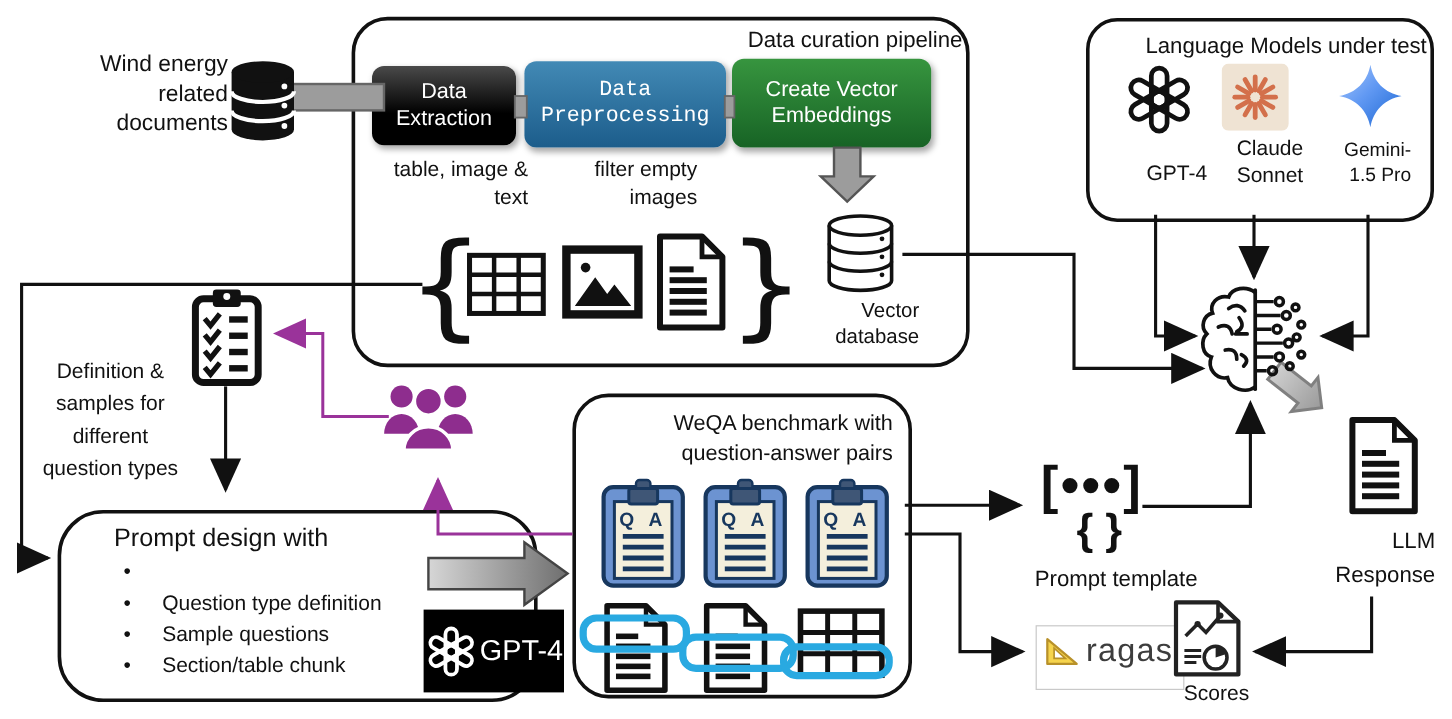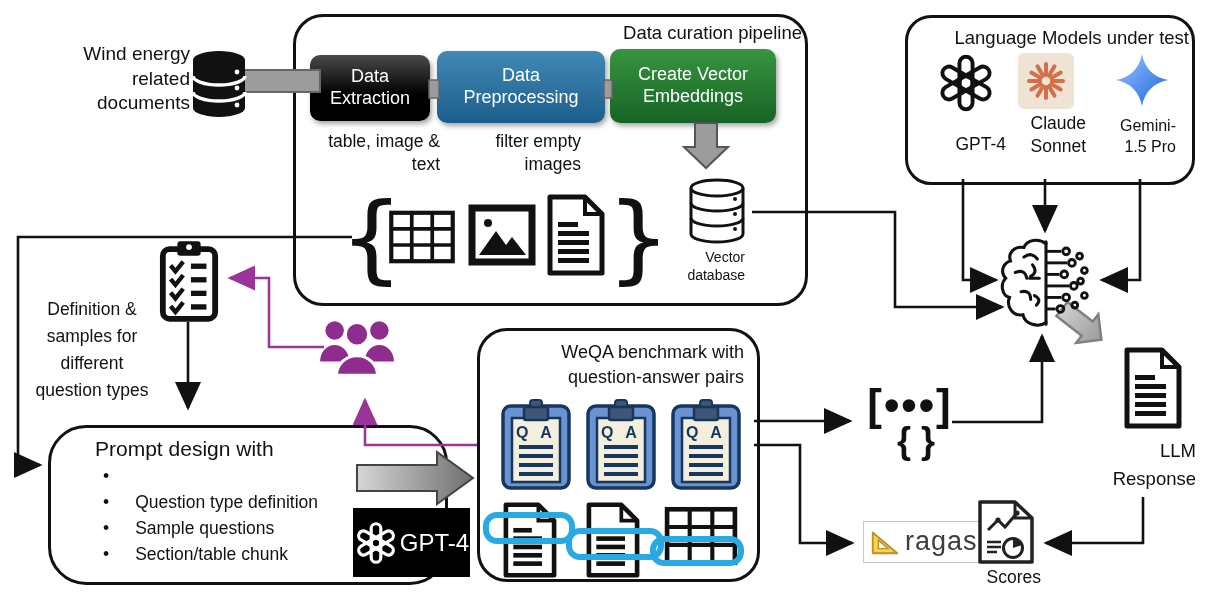--- a/index.html
+++ b/index.html
@@ -5,31 +5,31 @@
   html,body{margin:0;padding:0;background:#fff;}
   #stage{position:relative;width:1210px;height:599px;background:#ffffff;overflow:hidden;
          font-family:"Liberation Sans",sans-serif;color:#111;}
   .box{position:absolute;background:#fff;border:3px solid #111;}
   .txt{position:absolute;text-align:right;line-height:1.3;}
   .left{text-align:center;}
   .step{position:absolute;border-radius:10px;color:#fff;display:flex;align-items:center;
         justify-content:center;text-align:center;font-size:18px;line-height:1.22;
         box-shadow:2px 3px 5px rgba(0,0,0,.35);}
   .step-black{background:linear-gradient(#4a4a4a,#000 60%);}
-  .step-blue{background:linear-gradient(#4289b5,#1c5d8b);}
+  .step-blue{background:linear-gradient(#4289b5,#1c5d8b);font-family:Liberation Mono, monospace;}
   .step-green{background:linear-gradient(#37953f,#176325);}
   .brace{position:absolute;font-family:"DejaVu Sans",sans-serif;font-size:96px;font-weight:400;
          line-height:100px;color:#111;transform:scaleX(1.05);}
   .hl{position:absolute;border:6px solid #29a9e1;border-radius:14px;z-index:6;background:transparent;}
   svg{display:block;}
   .lines{position:absolute;left:0;top:0;z-index:4;pointer-events:none;}
   .icon{position:absolute;z-index:5;}
   .lbl{position:absolute;z-index:5;}
-  #ragas-box{position:absolute;display:flex;align-items:flex-start;gap:4px;background:#fff;
-             border:1px solid #c9c9c9;padding:4px 8px 4px 5px;z-index:5;}
+  #ragas-box{position:absolute;display:flex;align-items:center;gap:4px;background:#fff;
+             border:1px solid #c9c9c9;padding:4px 8px 16px 5px;z-index:5;}
   #ragas-box span{font-size:27px;color:#3d3d3d;letter-spacing:1px;}
   .glyph{position:absolute;z-index:5;font-weight:800;color:#111;text-align:center;}
 </style>
 </head>
 <body>
 
 <div id="stage">
 
   <div class="box" style="left:293px;top:14px;width:509px;height:286px;border-radius:30px;"></div>
   <div class="box" style="left:905px;top:15px;width:284px;height:164px;border-radius:26px;"></div>
@@ -130,21 +130,21 @@
   <div class="brace" style="left:608px;top:188px;">}</div>
 
   <svg class="icon" style="left:688px;top:178px;" width="58" height="66" viewBox="0 0 58 66">
     <path d="M3,10 V56 A26,8 0 0 0 55,56 V10" fill="#fff" stroke="#111" stroke-width="3"></path>
     <ellipse cx="29" cy="10" rx="26" ry="8" fill="#fff" stroke="#111" stroke-width="3"></ellipse>
     <path d="M3,25 A26,8 0 0 0 55,25 M3,40 A26,8 0 0 0 55,40" fill="none" stroke="#111" stroke-width="3"></path>
     <circle cx="47" cy="21" r="2" fill="#111"></circle>
       <circle cx="47" cy="36" r="2" fill="#111"></circle>
       <circle cx="47" cy="51" r="2" fill="#111"></circle>
   </svg>
-  <div class="txt lbl" style="left:653px;top:248px;width:92px;font-size:14px;">Vector database</div>
+  <div class="txt lbl" style="left:674px;top:248px;width:92px;font-size:17px;">Vector database</div>
 
   <div class="txt lbl" style="left:905px;top:26px;width:284px;font-size:18.5px;">Language Models under test</div>
   <svg class="icon" style="left:936px;top:53px;" width="60" height="60" viewBox="0 0 64 64">
     <g transform="translate(32,32)" stroke="#111" stroke-width="4.2" fill="none">
       <g transform="rotate(0)">
           <rect x="-7" y="-28" width="14" height="36" rx="7"></rect>
         </g>
       <g transform="rotate(60)">
           <rect x="-7" y="-28" width="14" height="36" rx="7"></rect>
         </g>
@@ -353,20 +353,21 @@
       <circle cx="85" cy="21" r="3"></circle>
         <circle cx="90" cy="36" r="3"></circle>
         <circle cx="86" cy="47" r="3"></circle>
       <circle cx="90" cy="62" r="3"></circle>
         <circle cx="80" cy="72" r="3"></circle>
     </g>
   </svg>
 
   <div class="glyph" style="left:860px;top:382px;width:100px;font-size:44px;letter-spacing:2px;line-height:46px;">[•••]</div>
   <div class="glyph" style="left:874px;top:422px;width:84px;font-size:36px;line-height:38px;">{ }</div>
+  <div class="txt lbl" style="left:838px;top:470px;width:160px;font-size:18.5px;">Prompt template</div>
 
   <svg class="icon" style="left:1122px;top:347px;" width="62" height="82" viewBox="0 0 62 82">
     <path d="M5,3 H40 L57,20 V79 H5 Z" fill="#fff" stroke="#111" stroke-width="5" stroke-linejoin="round"></path>
     <path d="M40,3 V20 H57" fill="none" stroke="#111" stroke-width="4"></path>
     <rect x="13" y="28" width="20" height="5" fill="#111"></rect>
       <rect x="13" y="37" width="31" height="5" fill="#111"></rect>
     <rect x="13" y="46" width="31" height="5" fill="#111"></rect>
       <rect x="13" y="55" width="31" height="5" fill="#111"></rect>
     <rect x="13" y="64" width="31" height="5" fill="#111"></rect>
   </svg>

